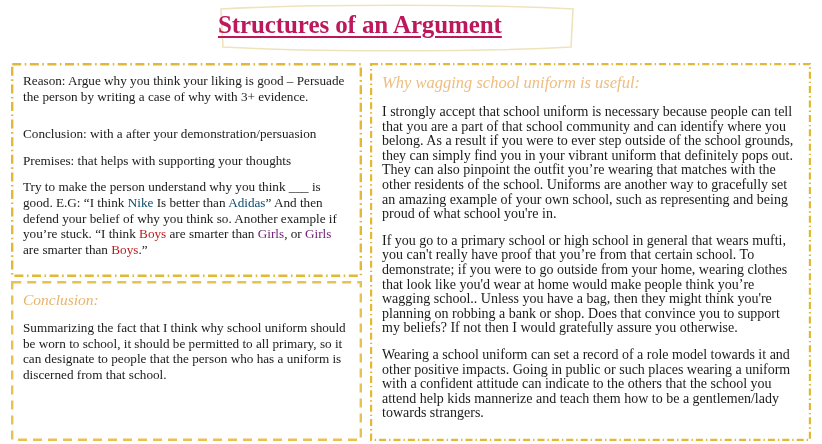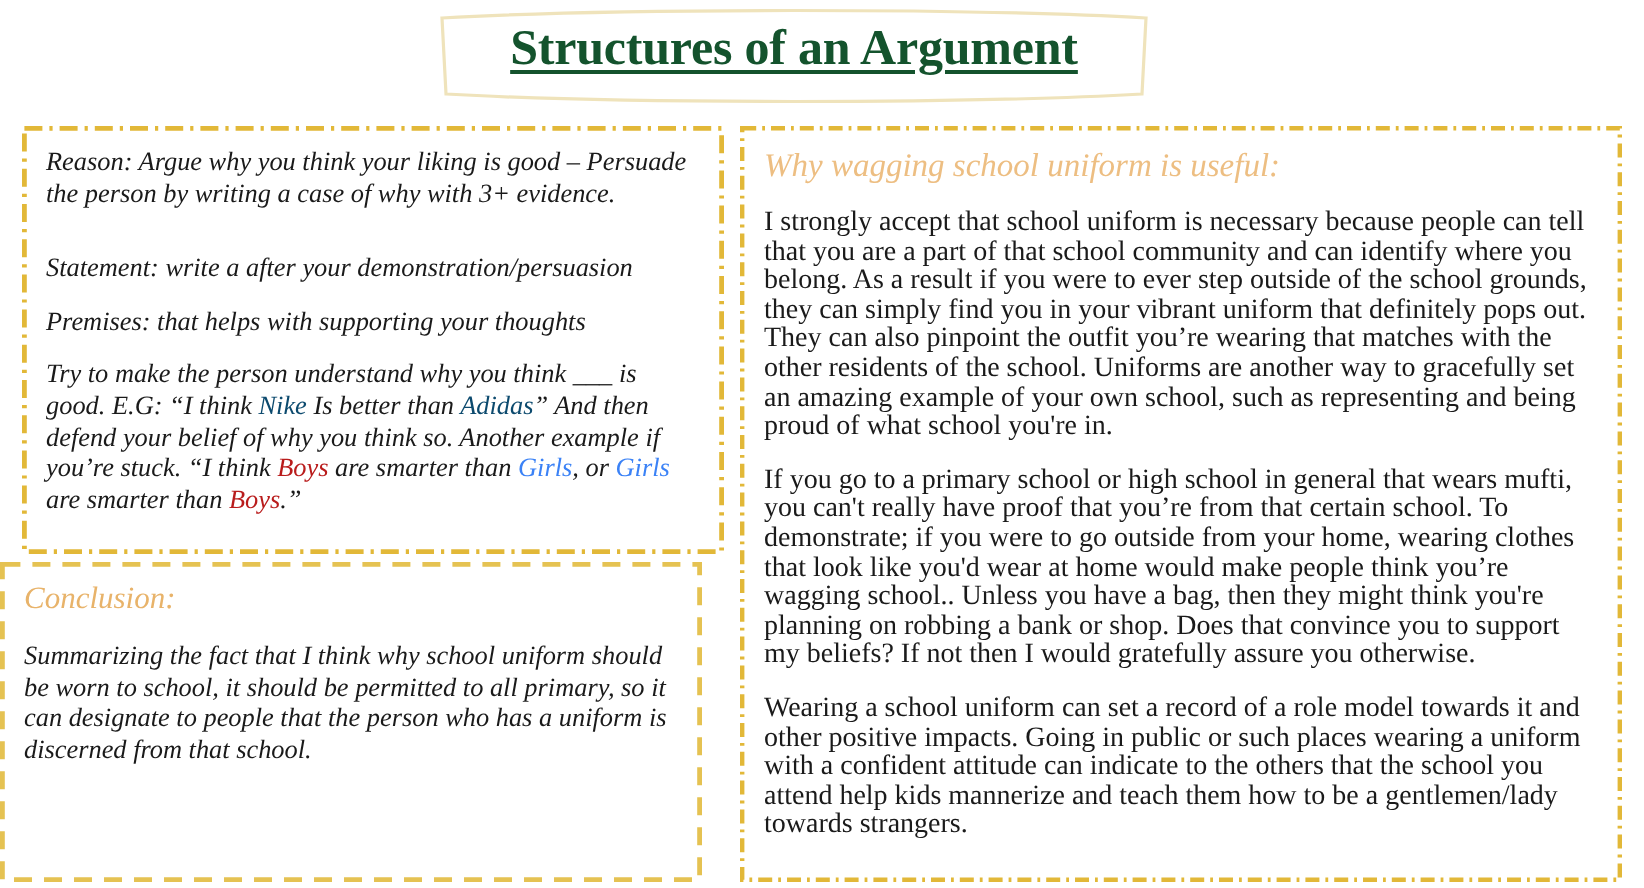--- a/index.html
+++ b/index.html
@@ -34,25 +34,24 @@
     position: absolute;
     left: 0; top: 0;
     width: 358px;
     height: 50px;
   }
   .title-text {
     position: absolute;
     left: 0;
     top: 8px;
     width: 358px;
-    text-align: center;
     font-family: "Liberation Serif", "DejaVu Serif", serif;
     font-size: 25px;
     font-weight: bold;
-    color: #14532d;
+    color: #be185d;
     letter-spacing: -0.1px;
     text-decoration: underline;
     text-underline-offset: 3px;
     text-decoration-thickness: 2px;
   }
 
   
   .panel {
     position: absolute;
     background: #ffffff;
@@ -74,41 +73,40 @@
 
   #left-top {
     left: 11px;
     top: 63px;
     width: 351px;
     height: 214px;
   }
   #left-top .panel-inner { padding: 10px 14px 8px 12px; }
 
   #left-bottom {
-    left: 0;
+    left: 11px;
     top: 281px;
     width: 351px;
     height: 160px;
   }
   #left-bottom .panel-inner { padding: 9px 14px 8px 12px; }
 
   #right-panel {
     left: 370px;
     top: 63px;
     width: 441px;
     height: 378px;
   }
   #right-panel .panel-inner { padding: 9px 14px 8px 12px; }
   .para-gap { height: 11px; }
 
   .left-para {
     font-size: 13.2px;
     line-height: 15.6px;
     margin: 0;
-    font-style: italic;
   }
 
   .section-heading {
     font-style: italic;
     font-size: 15.5px;
     line-height: 19px;
     color: #e8b36a;
     margin: 0;
   }
   #right-panel .section-heading {
@@ -120,21 +118,21 @@
   .body-para {
     font-size: 14px;
     line-height: 14.6px;
     margin: 0;
     color: #1a1a1a;
   }
   .body-gap { height: 12px; }
 
   .w-brand { color: #0c4a6e; }
   .w-boys  { color: #b91c1c; }
-  .w-girls { color: #3b82f6; }
+  .w-girls { color: #701a75; }
   .blank   { letter-spacing: 0px; }
 </style>
 </head>
 <body>
 
 <div class="title-wrap">
   <div class="title-banner">
     <svg viewBox="0 0 358 50" preserveAspectRatio="none">
       <path d="M3,6 C90,1 268,1 355,6 L353,44 C266,49 92,49 5,44 Z" fill="#ffffff" stroke="#efe3bb" stroke-width="1.6"></path>
     </svg>
@@ -151,21 +149,21 @@
     <div class="left-para">
       <span>Reason: Argue why you think your liking is good – Persuade</span>
       <span>the person by writing a case of why with 3+ evidence.</span>
     </div>
 
     <div class="para-gap"></div>
 
 
     <div class="para-gap"></div>
 
-    <div class="left-para">Statement: write a  after your demonstration/persuasion</div>
+    <div class="left-para">Conclusion: with a  after your demonstration/persuasion</div>
 
     <div class="para-gap"></div>
 
     <div class="left-para">Premises: that helps with supporting your thoughts</div>
 
     <div class="para-gap"></div>
 
     <div class="left-para"><span>Try to make the person understand why you think </span><span class="blank">___</span><span> is good. E.G: “I think </span><span class="w-brand">Nike</span><span> Is better than </span><span class="w-brand">Adidas</span><span>” And then defend your belief of why you think so. Another example if you’re stuck. “I think </span><span class="w-boys">Boys</span><span> are smarter than </span><span class="w-girls">Girls</span><span>, or </span><span class="w-girls">Girls</span><span> are smarter than </span><span class="w-boys">Boys</span><span>.”</span></div>
 
   </div>

